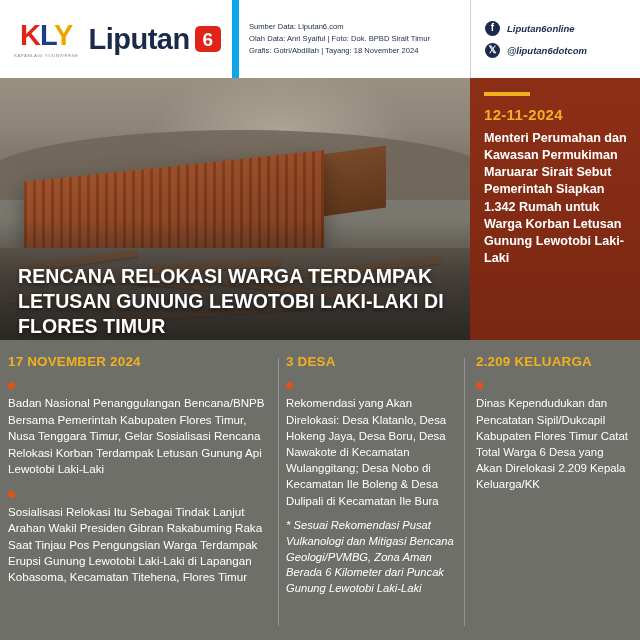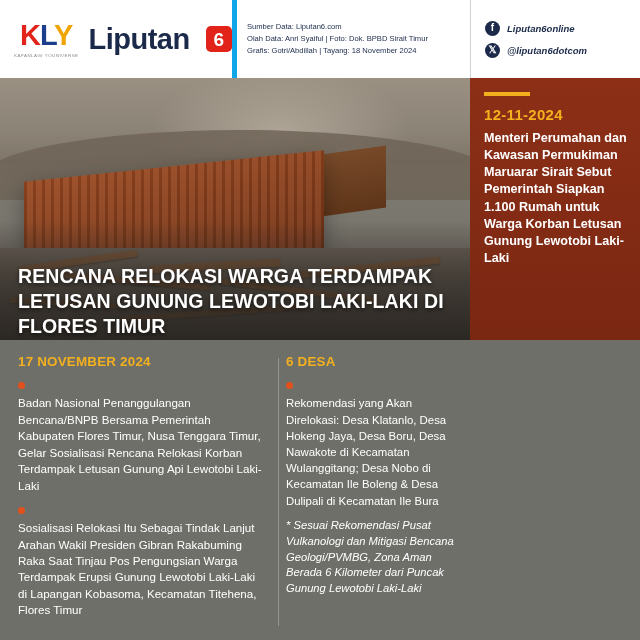--- a/index.html
+++ b/index.html
@@ -35,35 +35,35 @@
     line-height: 1;
   }
   .kly-letters .k { color: #e2231a; }
   .kly-letters .l { color: #1a3e8c; }
   .kly-letters .y { color: #f0a400; }
   .kly-sub {
     font-size: 4.4px; color: #888; letter-spacing: .5px; margin-top: 3px;
     white-space: nowrap;
   }
   .brand {
-    display: flex; align-items: center; gap: 16px;
+    display: flex; align-items: center; gap: 5px;
   }
   .brand-word {
     font-size: 29px; font-weight: bold; color: #1b2a4a; letter-spacing: -0.5px;
   }
   .brand-six {
     width: 26px; height: 26px; border-radius: 5px; background: #e2231a;
     color: #fff; font-size: 19px; font-weight: bold;
     display: flex; align-items: center; justify-content: center;
     line-height: 1;
   }
   .source-block {
     width: 238px; height: 78px;
     display: flex; flex-direction: column; justify-content: center;
-    border-left: 5px solid #0ea5e9;
+    border-left: 7px solid #0ea5e9;
     padding-left: 10px;
     font-size: 7.6px; color: #1b2a4a; line-height: 1.62;
   }
   .social-block {
     flex: 1; height: 78px;
     display: flex; flex-direction: column; justify-content: center;
     border-left: 1px solid #d2d2d2;
     padding-left: 14px; gap: 7px;
   }
   .social-row { display: flex; align-items: center; gap: 7px; }
@@ -149,21 +149,21 @@
     letter-spacing: .1px;
     text-shadow: 0 2px 4px rgba(0,0,0,.6);
   }
 
   
   .body {
     position: absolute; left: 0; top: 340px; width: 640px; height: 300px;
     background: #6f6f6a;
     display: flex;
   }
-  .col { padding: 14px 12px 8px 18px; position: relative; }
+  .col { padding: 14px 12px 8px 8px; position: relative; }
   .col1 { width: 278px; }
   .col2 { width: 186px; padding-left: 8px; padding-right: 10px; }
   .col3 { width: 176px; padding-left: 12px; padding-right: 12px; background: #6f6f6a; }
   .coldiv {
     position: absolute; top: 18px; bottom: 14px; width: 1px; background: rgba(255,255,255,.25);
   }
   .col-title {
     color: #f2b01e; font-size: 13.4px; font-weight: bold; letter-spacing: .2px;
     line-height: 1.15; margin-bottom: 9px;
   }
@@ -236,42 +236,50 @@
       <div class="plank" style="left:120px;top:62px;width:180px;height:6px;transform:rotate(-4deg)"></div>
     </div>
     <div class="photo-fade"></div>
   </div>
 
   <div class="headline">RENCANA RELOKASI WARGA TERDAMPAK LETUSAN GUNUNG LEWOTOBI LAKI-LAKI DI FLORES TIMUR</div>
 
   <div class="right-card">
     <div class="yellow-bar"></div>
     <div class="right-date">12-11-2024</div>
-    <div class="right-text">Menteri Perumahan dan Kawasan Permukiman Maruarar Sirait Sebut Pemerintah Siapkan 1.100 Rumah untuk Warga Korban Letusan Gunung Lewotobi Laki-Laki</div>
+    <div class="right-text">Menteri Perumahan dan Kawasan Permukiman Maruarar Sirait Sebut Pemerintah Siapkan 1.342 Rumah untuk Warga Korban Letusan Gunung Lewotobi Laki-Laki</div>
   </div>
 
   <div class="body">
 
     <div class="col col1">
       <div class="col-title">17 NOVEMBER 2024</div>
       <div class="bullet-item">
         <span class="dot"></span>
         <span class="bullet-text">Badan Nasional Penanggulangan Bencana/BNPB Bersama Pemerintah Kabupaten Flores Timur, Nusa Tenggara Timur, Gelar Sosialisasi Rencana Relokasi Korban Terdampak Letusan Gunung Api Lewotobi Laki-Laki</span>
       </div>
       <div class="bullet-item">
         <span class="dot"></span>
         <span class="bullet-text">Sosialisasi Relokasi Itu Sebagai Tindak Lanjut Arahan Wakil Presiden Gibran Rakabuming Raka Saat Tinjau Pos Pengungsian Warga Terdampak Erupsi Gunung Lewotobi Laki-Laki di Lapangan Kobasoma, Kecamatan Titehena, Flores Timur</span>
       </div>
     </div>
 
     <div class="col col2">
       <div class="coldiv" style="left:0"></div>
-      <div class="col-title">6 DESA</div>
+      <div class="col-title">3 DESA</div>
       <div class="bullet-item">
         <span class="dot"></span>
         <span class="bullet-text">Rekomendasi yang Akan Direlokasi: Desa Klatanlo, Desa Hokeng Jaya, Desa Boru, Desa Nawakote di Kecamatan Wulanggitang; Desa Nobo di Kecamatan Ile Boleng &amp; Desa Dulipali di Kecamatan Ile Bura</span>
       </div>
       <div class="note">* Sesuai Rekomendasi Pusat Vulkanologi dan Mitigasi Bencana Geologi/PVMBG, Zona Aman Berada 6 Kilometer dari Puncak Gunung Lewotobi Laki-Laki</div>
     </div>
 
+    <div class="col col3">
+      <div class="coldiv" style="left:0"></div>
+      <div class="col-title">2.209 KELUARGA</div>
+      <div class="bullet-item">
+        <span class="dot"></span>
+        <span class="bullet-text">Dinas Kependudukan dan Pencatatan Sipil/Dukcapil Kabupaten Flores Timur Catat Total Warga 6 Desa yang Akan Direlokasi 2.209 Kepala Keluarga/KK</span>
+      </div>
+    </div>
 
   </div>
 </div>
 
 </body></html>

